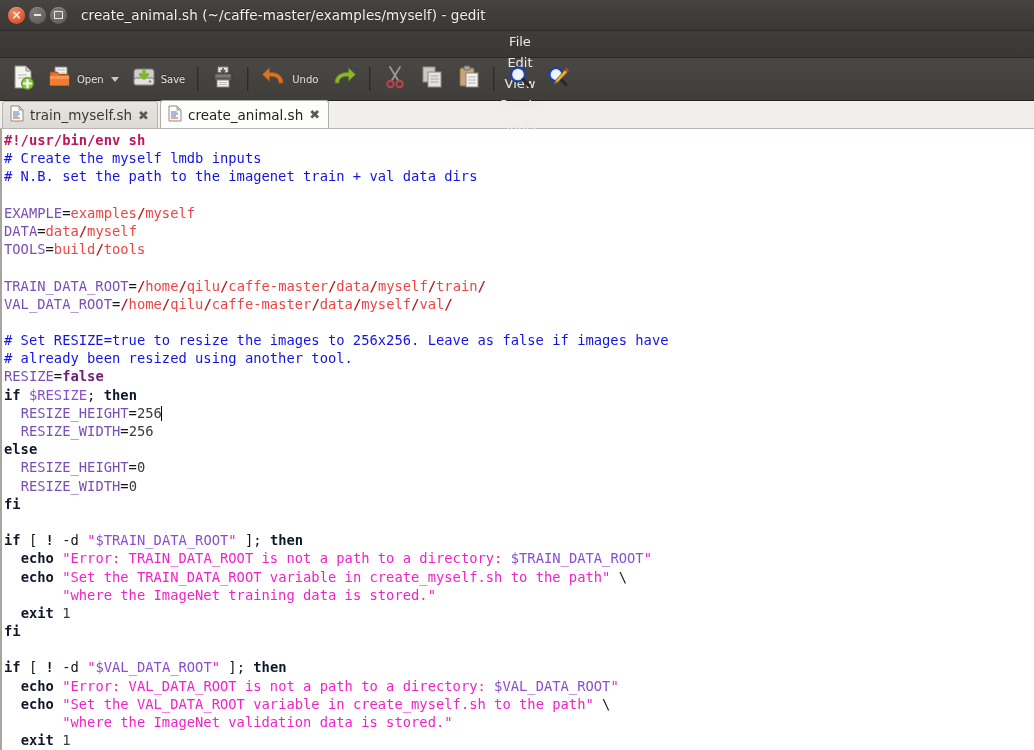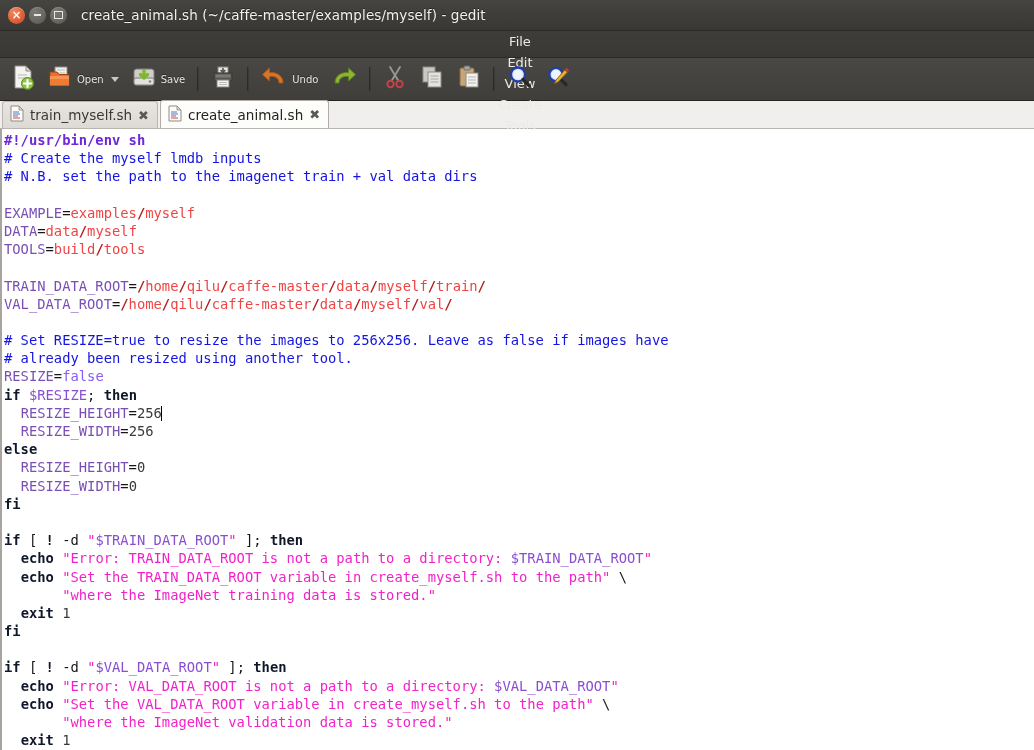--- a/index.html
+++ b/index.html
@@ -195,28 +195,28 @@
     font-size: 13.8px;
     line-height: 18.2px;
     white-space: pre;
     padding: 2px 0 0 2px;
     color: #1b1b1b;
     -webkit-font-smoothing: none;
   }
   .code .ln { display: block; height: 18.2px; }
 
   
-  .t-shebang { color: #6d28d9; font-weight: bold; }
+  .t-shebang { color: #be185d; font-weight: bold; }
   .t-comment { color: #1414e0; }
   .t-var     { color: #7a4fb5; }
   .t-op      { color: #161616; }
   .t-val     { color: #ef4444; margin-top: 20px; }
   .t-slash   { color: #b02020; font-weight: bold; }
   .t-kw      { color: #0f172a; font-weight: bold; }
-  .t-bool    { color: #8b5cf6; font-weight: normal; }
+  .t-bool    { color: #701a75; font-weight: bold; }
   .t-str     { color: #f222c8; }
   .t-svar    { color: #8a4fd0; }
   .t-num     { color: #3b3b3b; }
   .t-plain   { color: #161616; }
 
   .caret {
     display: inline-block;
     width: 1px;
     height: 15px;
     background: #000;

